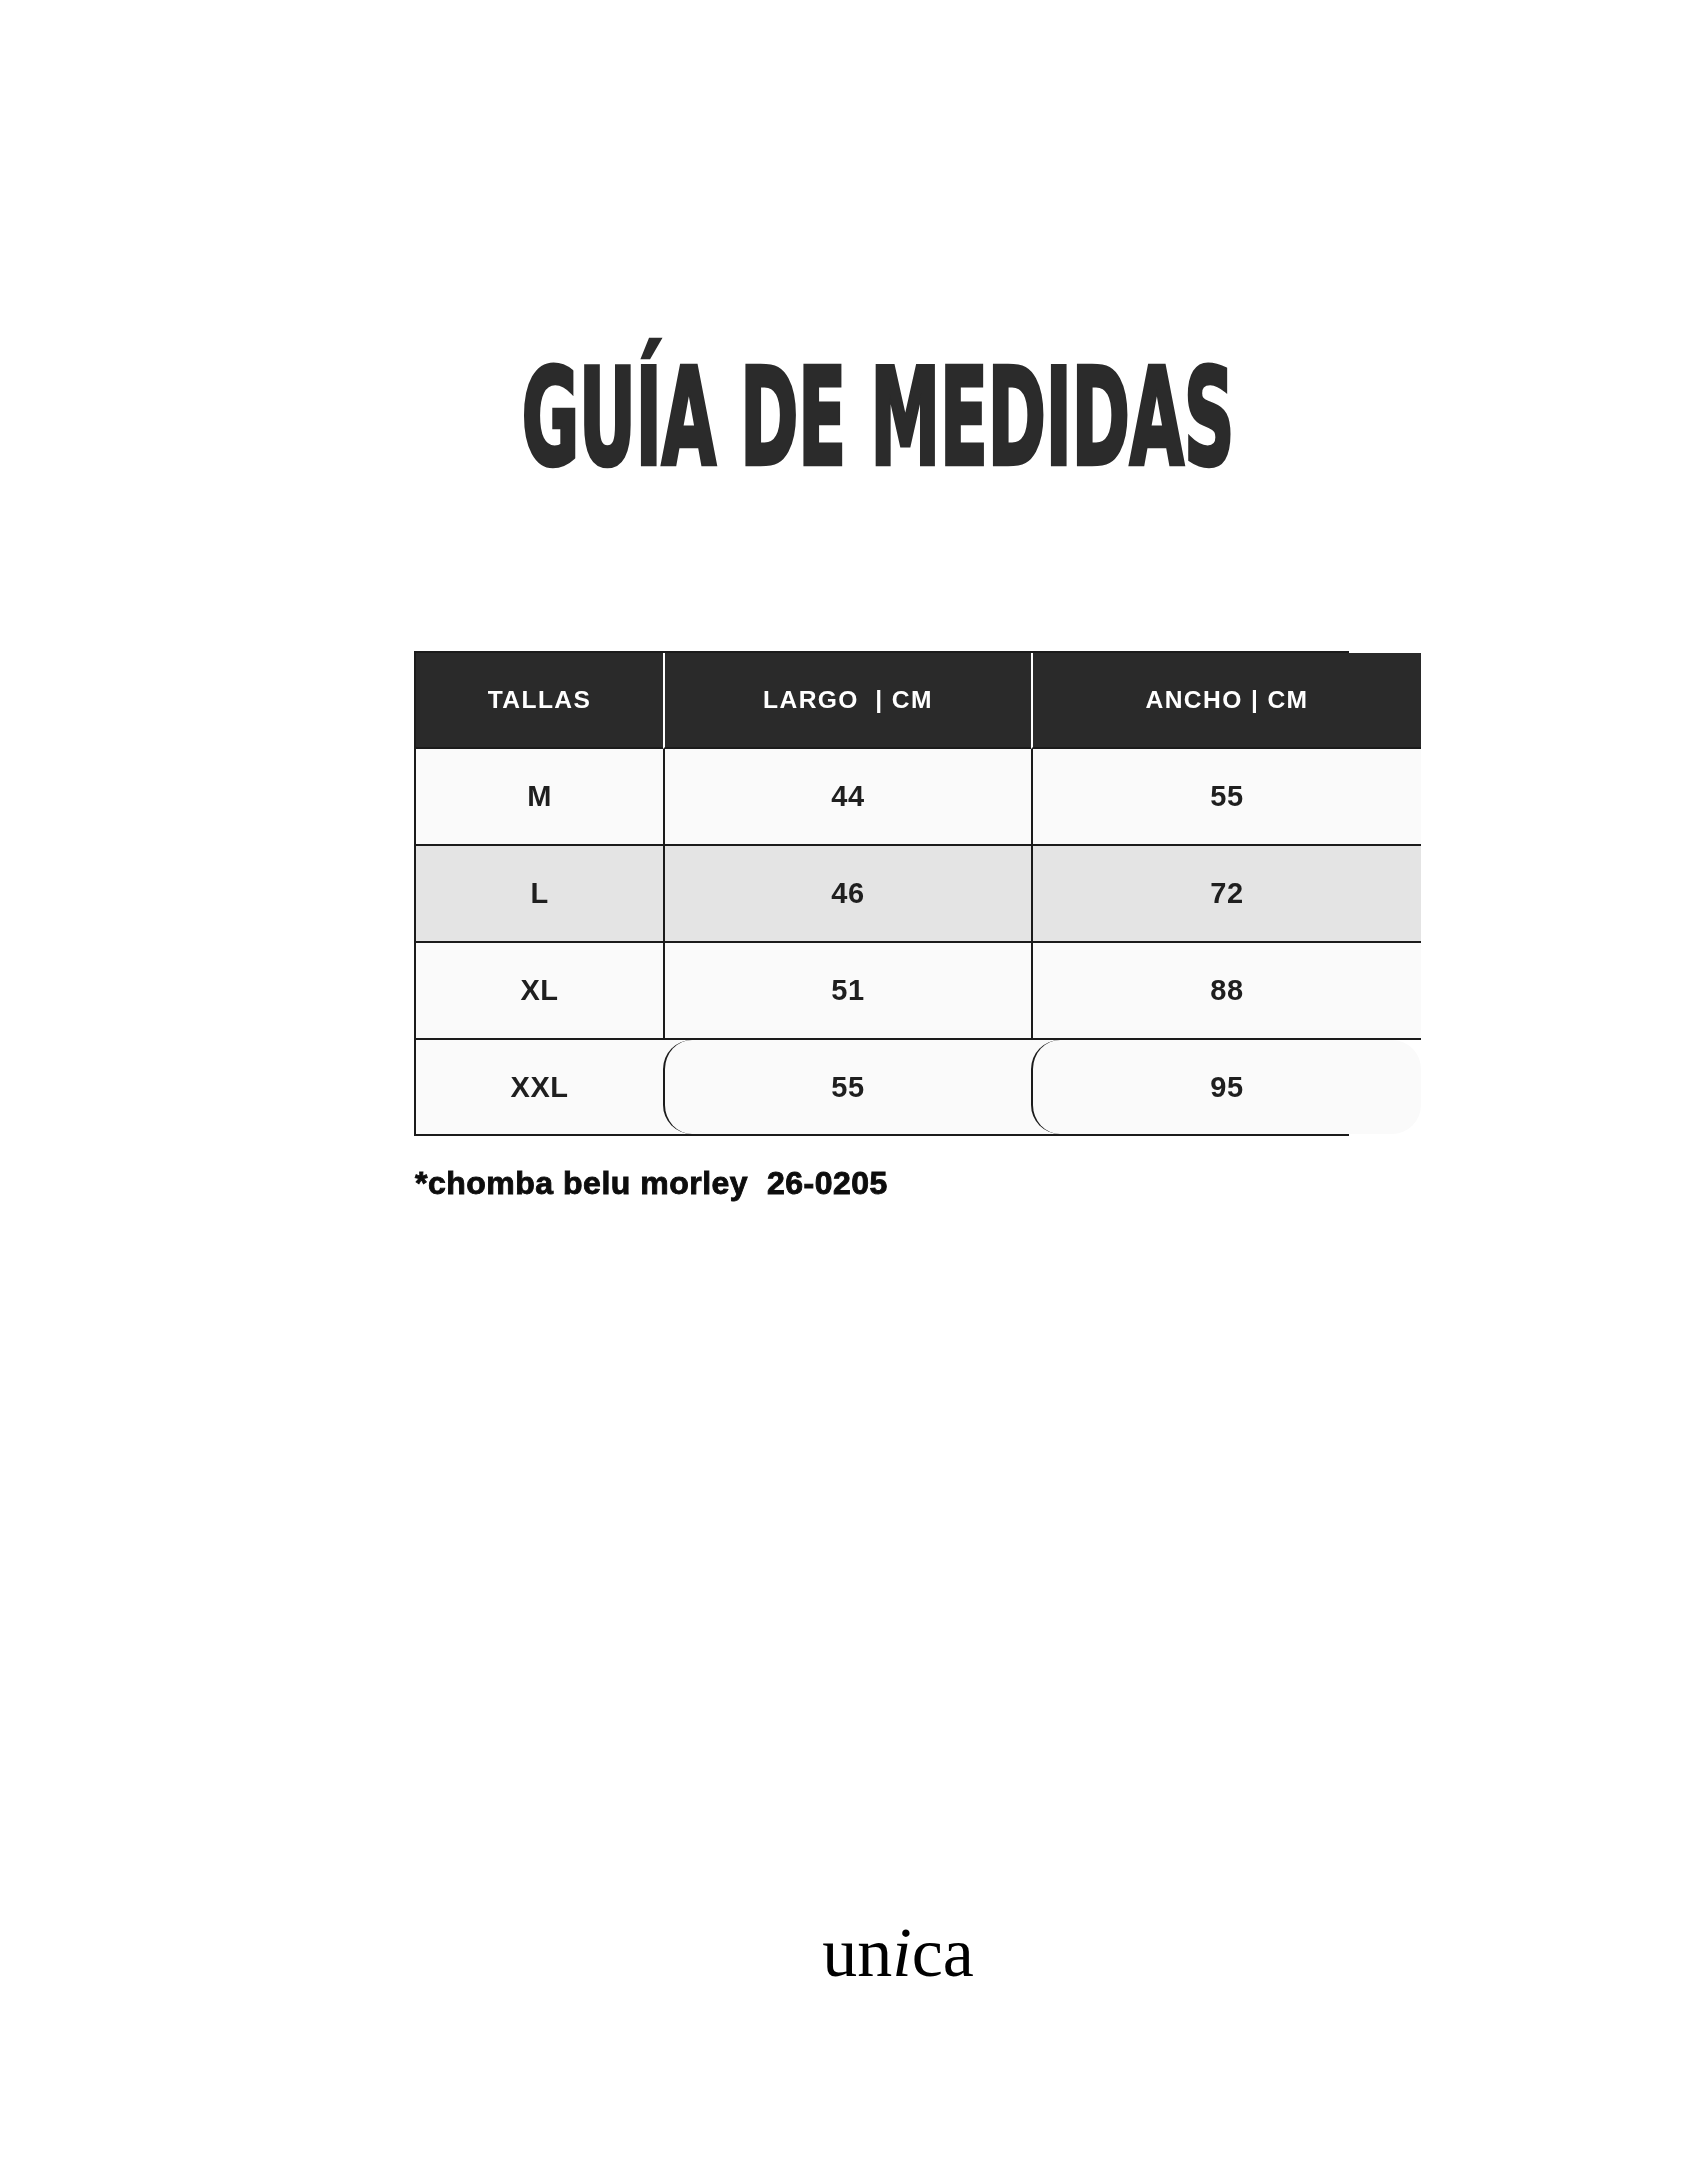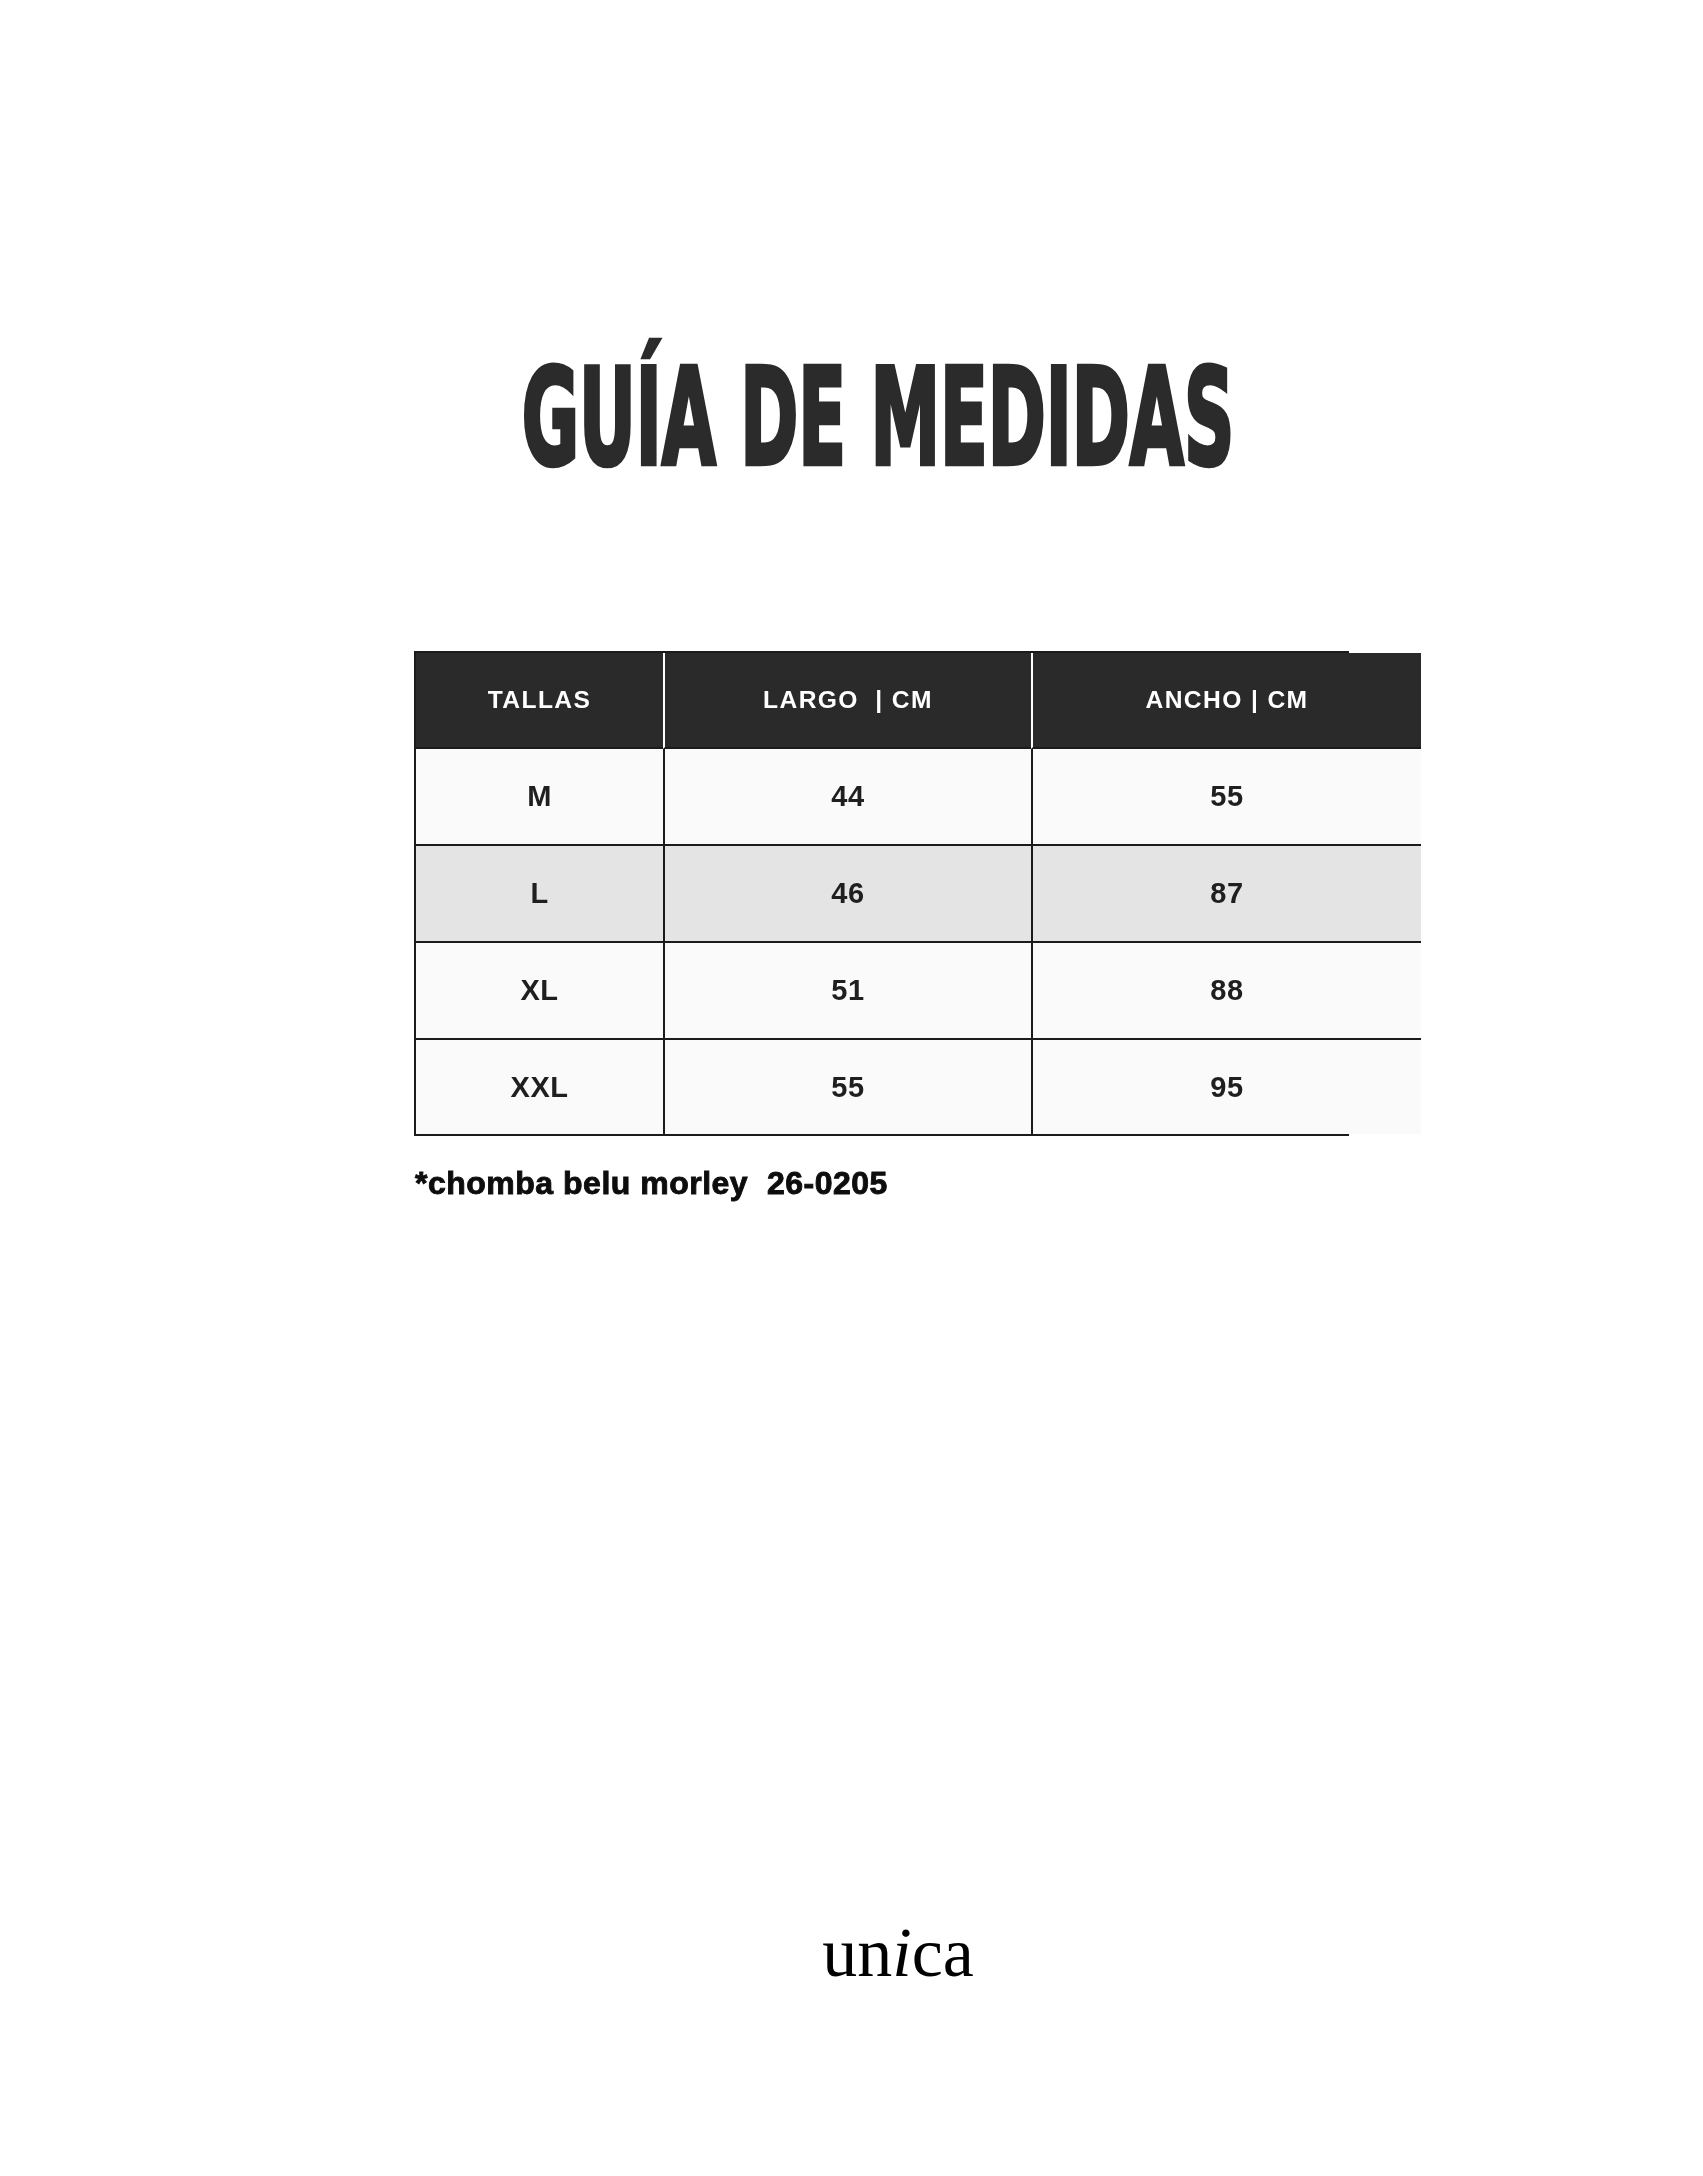--- a/index.html
+++ b/index.html
@@ -53,21 +53,21 @@
     height:97px;
     background:#fafafa;
     color:#1f1f1f;
     font-weight:bold;
     font-size:29px;
     letter-spacing:0.5px;
   }
   .cell.body.vdiv{border-left:2.8px solid #1b1b1b;}
   .cell.body.hdiv{border-bottom:2.8px solid #1b1b1b;}
   .cell.body.alt{background:#e4e4e4;}
-  .cell.body.last{height:94px;}
+  .cell.body.last{height:94px;border-radius:29px;}
 
   
   .footnote{
     position:absolute;
     left:415px;
     top:1167px;
     font-size:32px;
     font-weight:bold;
     color:#0d0d0d;
     line-height:1;
@@ -105,21 +105,21 @@
     <div class="cell head">TALLAS</div>
     <div class="cell head vdiv">LARGO  | CM</div>
     <div class="cell head vdiv">ANCHO | CM</div>
 
     <div class="cell body hdiv">M</div>
     <div class="cell body hdiv vdiv">44</div>
     <div class="cell body hdiv vdiv">55</div>
 
     <div class="cell body hdiv alt">L</div>
     <div class="cell body hdiv vdiv alt">46</div>
-    <div class="cell body hdiv vdiv alt">87</div>
+    <div class="cell body hdiv vdiv alt">72</div>
 
     <div class="cell body hdiv">XL</div>
     <div class="cell body hdiv vdiv">51</div>
     <div class="cell body hdiv vdiv">88</div>
 
     <div class="cell body last">XXL</div>
     <div class="cell body last vdiv">55</div>
     <div class="cell body last vdiv">95</div>
   </div>
 

